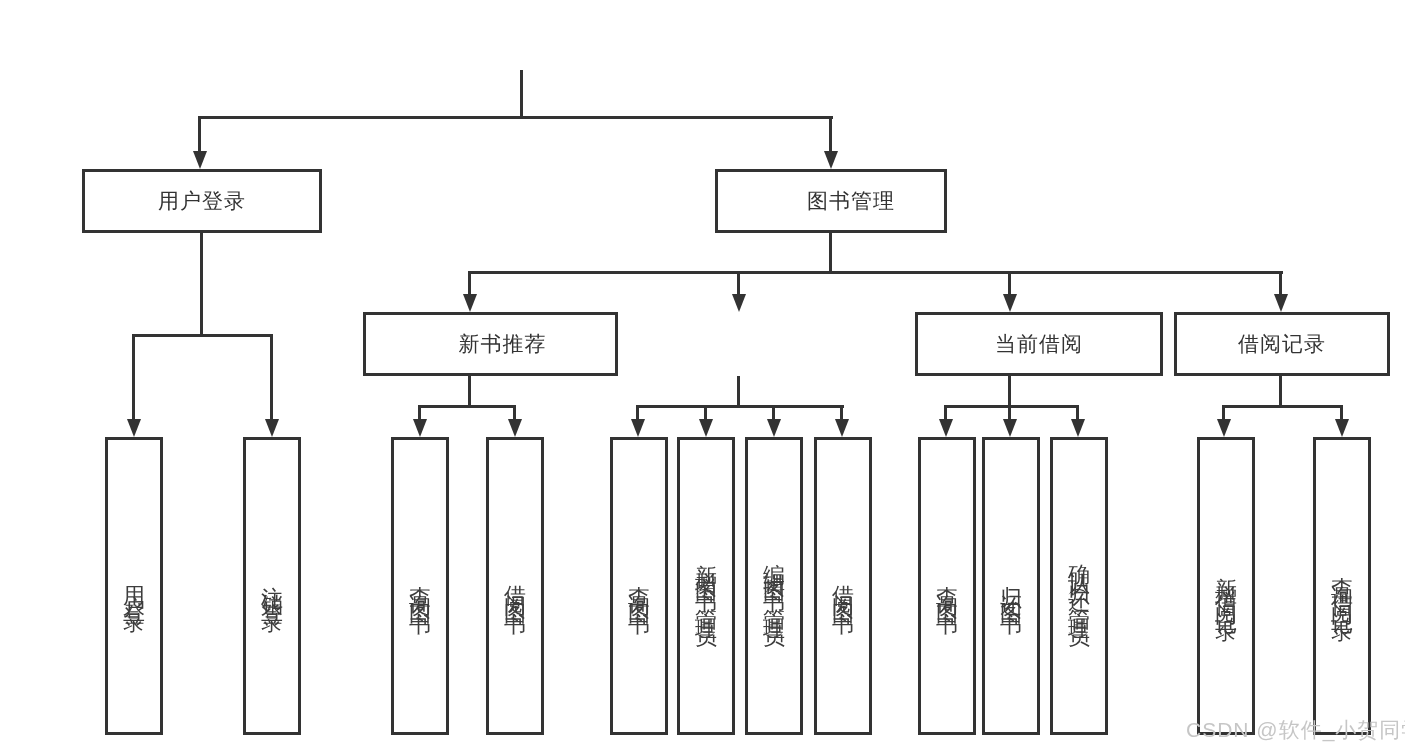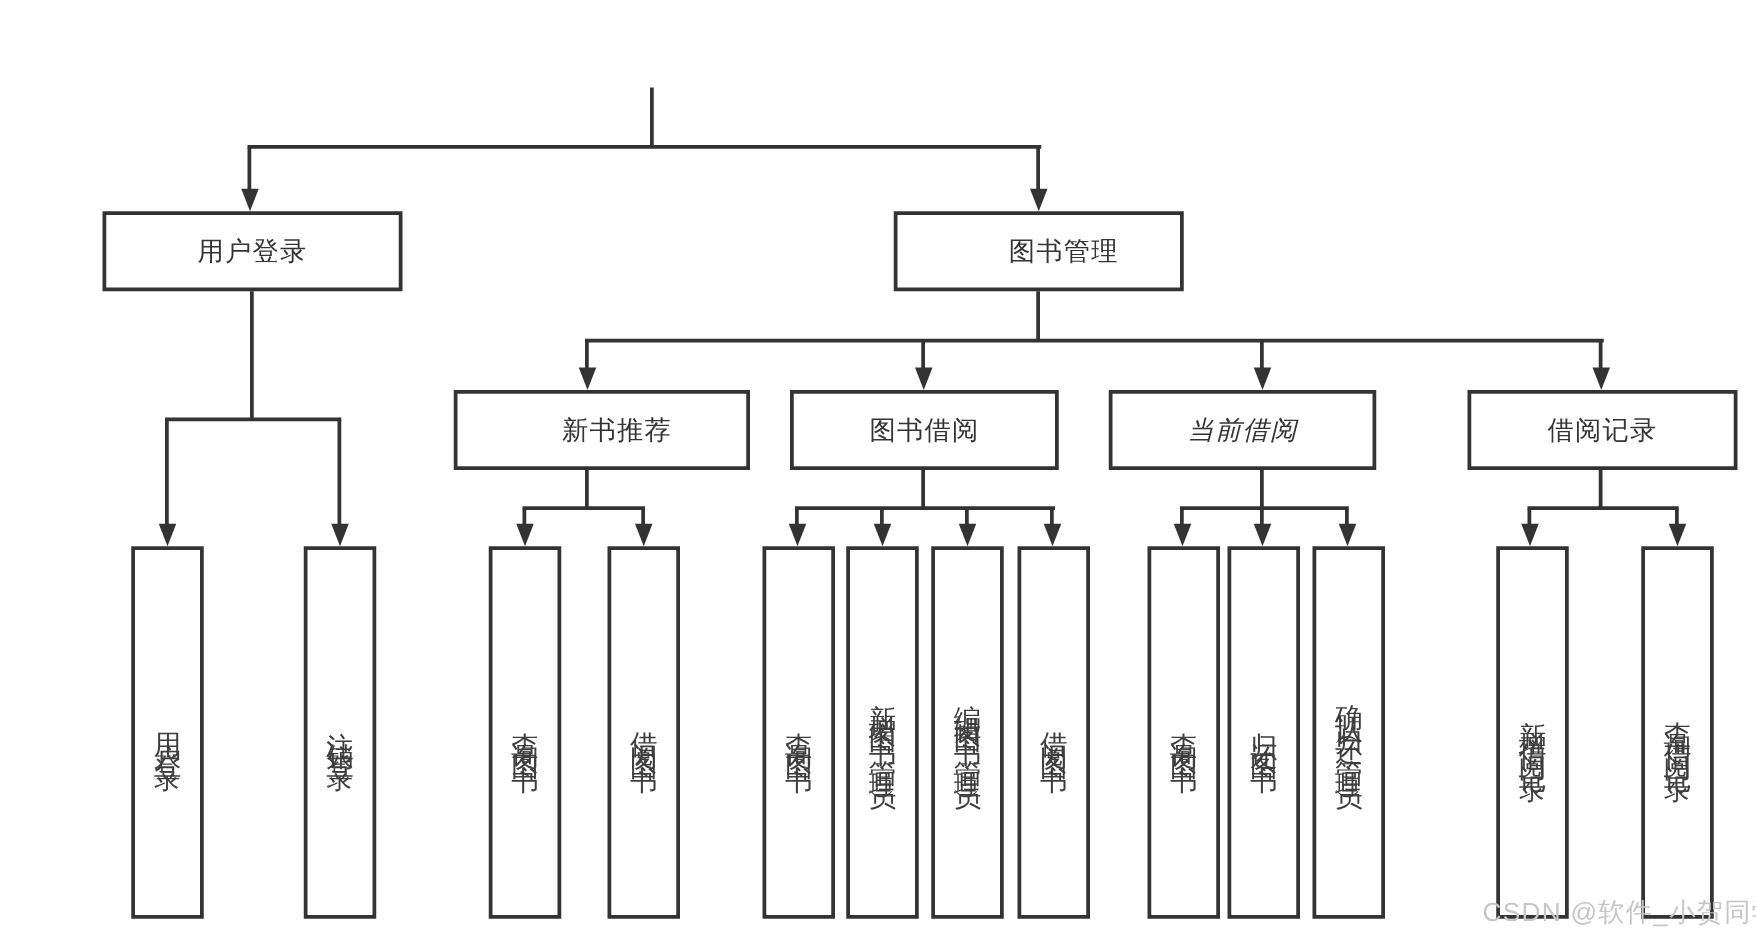--- a/index.html
+++ b/index.html
@@ -88,27 +88,24 @@
   <div class="hline" style="left:468px;top:271px;width:815px;"></div>
   <div class="vline" style="left:468px;top:273px;height:23px;"></div>
   <div class="ah" style="left:463px;top:294px;"></div>
   <div class="vline" style="left:737px;top:273px;height:23px;"></div>
   <div class="ah" style="left:732px;top:294px;"></div>
   <div class="vline" style="left:1008px;top:273px;height:23px;"></div>
   <div class="ah" style="left:1003px;top:294px;"></div>
   <div class="vline" style="left:1279px;top:273px;height:23px;"></div>
   <div class="ah" style="left:1274px;top:294px;"></div>
 
-  <div class="box" style="left:363px;top:312px;width:237px;height:64px;padding-left:24px;">
+  <div class="box" style="left:363px;top:312px;width:255px;height:64px;padding-left:24px;">
     <span>新书推荐</span>
   </div>
-  <div class="box" style="left:632px;top:312px;width:215px;height:64px;">
-    <span>图书借阅</span>
-  </div>
-  <div class="box" style="left:887px;top:312px;width:214px;height:64px;font-style:italic;">
+  <div class="box" style="left:915px;top:312px;width:248px;height:64px;">
     <span>当前借阅</span>
   </div>
   <div class="box" style="left:1174px;top:312px;width:216px;height:64px;">
     <span>借阅记录</span>
   </div>
 
   <div class="vline" style="left:468px;top:376px;height:31px;"></div>
   <div class="hline" style="left:418px;top:405px;width:98px;"></div>
   <div class="vline" style="left:737px;top:376px;height:31px;"></div>
   <div class="hline" style="left:636px;top:405px;width:208px;"></div>

